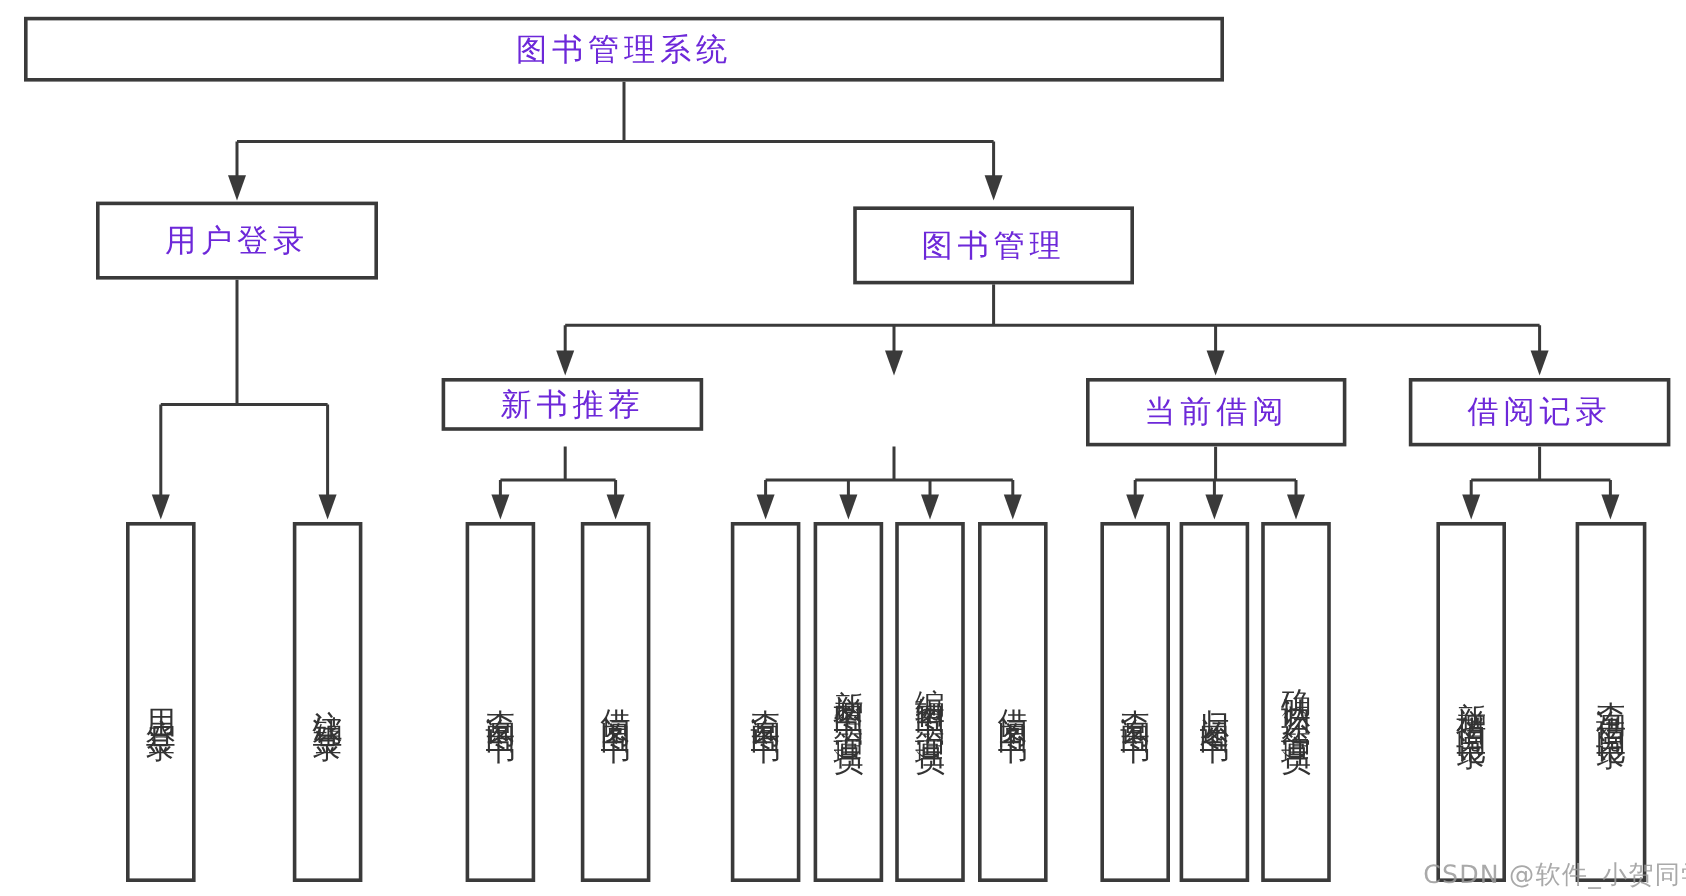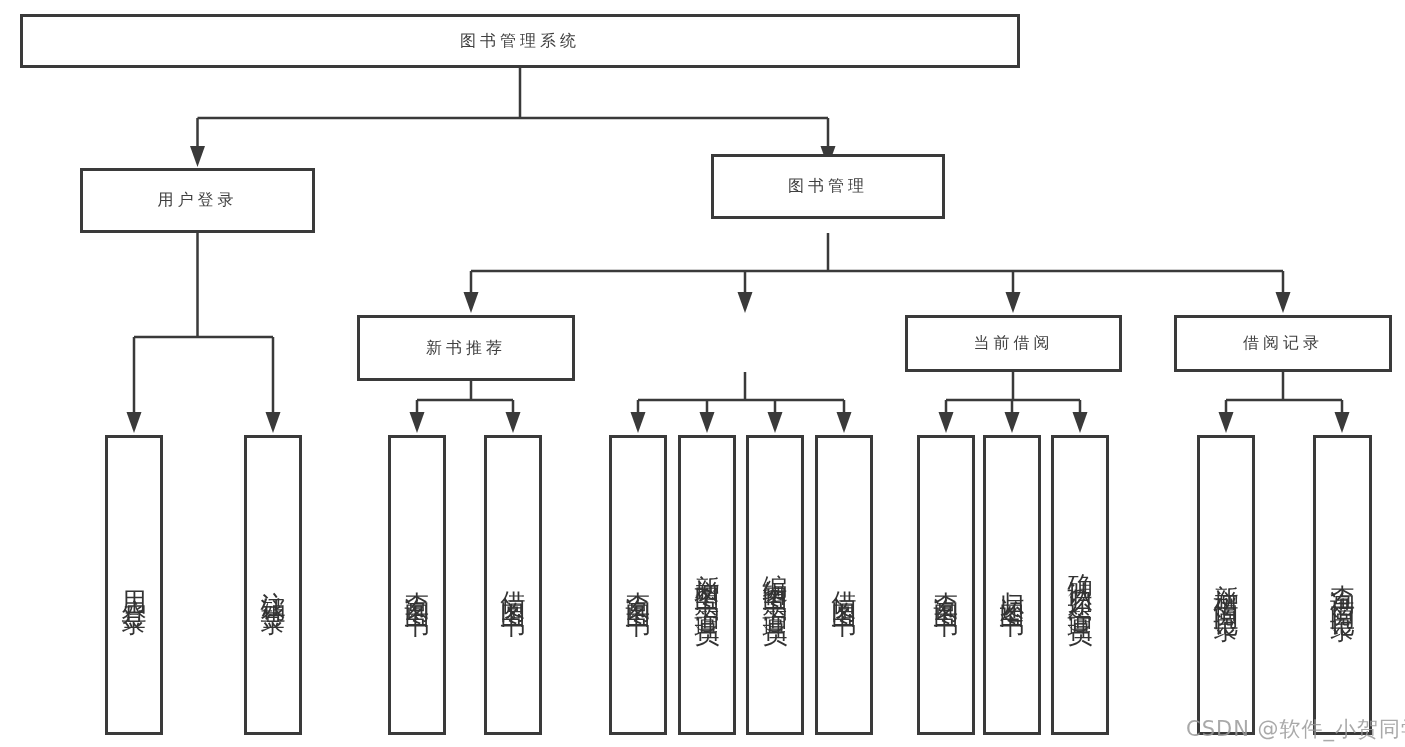--- a/index.html
+++ b/index.html
@@ -8,21 +8,21 @@
     background:#ffffff; overflow:hidden;
     font-family:"DejaVu Sans","Liberation Sans",sans-serif;
   }
   #wires { position:absolute; left:0; top:0; width:1405px; height:747px; }
   .hbox {
     position:absolute; box-sizing:border-box;
     border:3px solid #3a3a3a; background:#ffffff;
     display:flex; align-items:center; justify-content:center;
   }
   .hlabel {
-    font-size:16px; letter-spacing:4px; color:#404040; white-space:nowrap;text-align:right;
+    font-size:26px; letter-spacing:4px; color:#6d28d9; white-space:nowrap;text-align:right;
   }
   .vbox {
     position:absolute; box-sizing:border-box; width:58px; height:300px; top:435px;
     border:3px solid #3a3a3a; background:#ffffff;
     display:flex; align-items:center; justify-content:center;
   }
   .vlabel {
     writing-mode:vertical-rl; text-orientation:mixed;
     font-size:25px; letter-spacing:7px; color:#333333; white-space:nowrap;
     line-height:1;
@@ -78,25 +78,25 @@
     </g>
   </svg>
 
   <div class="hbox" style="left:20px; top:14px; width:1000px; height:54px;">
     <span class="hlabel">图书管理系统</span>
   </div>
 
   <div class="hbox" style="left:80px; top:168px; width:235px; height:65px;">
     <span class="hlabel">用户登录</span>
   </div>
-  <div class="hbox" style="left:711px; top:154px; width:234px; height:65px;">
+  <div class="hbox" style="left:711px; top:172px; width:234px; height:65px;">
     <span class="hlabel">图书管理</span>
   </div>
 
-  <div class="hbox" style="left:357px; top:315px; width:218px; height:66px;">
+  <div class="hbox" style="left:368px; top:315px; width:218px; height:44px;">
     <span class="hlabel">新书推荐</span>
   </div>
   <div class="hbox" style="left:1174px; top:315px; width:218px; height:57px;">
     <span class="hlabel">借阅记录</span>
   </div>
   <div class="hbox" style="left:905px; top:315px; width:217px; height:57px;">
     <span class="hlabel">当前借阅</span>
   </div>
 
   <div class="vbox" style="left:105px;">

